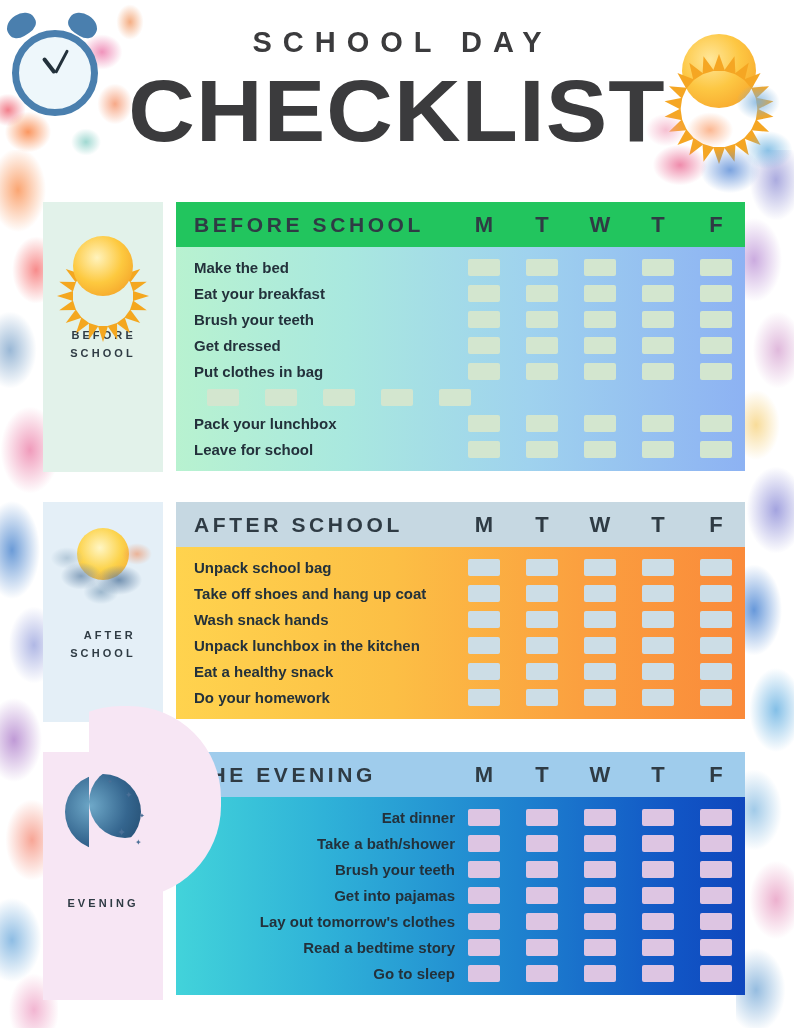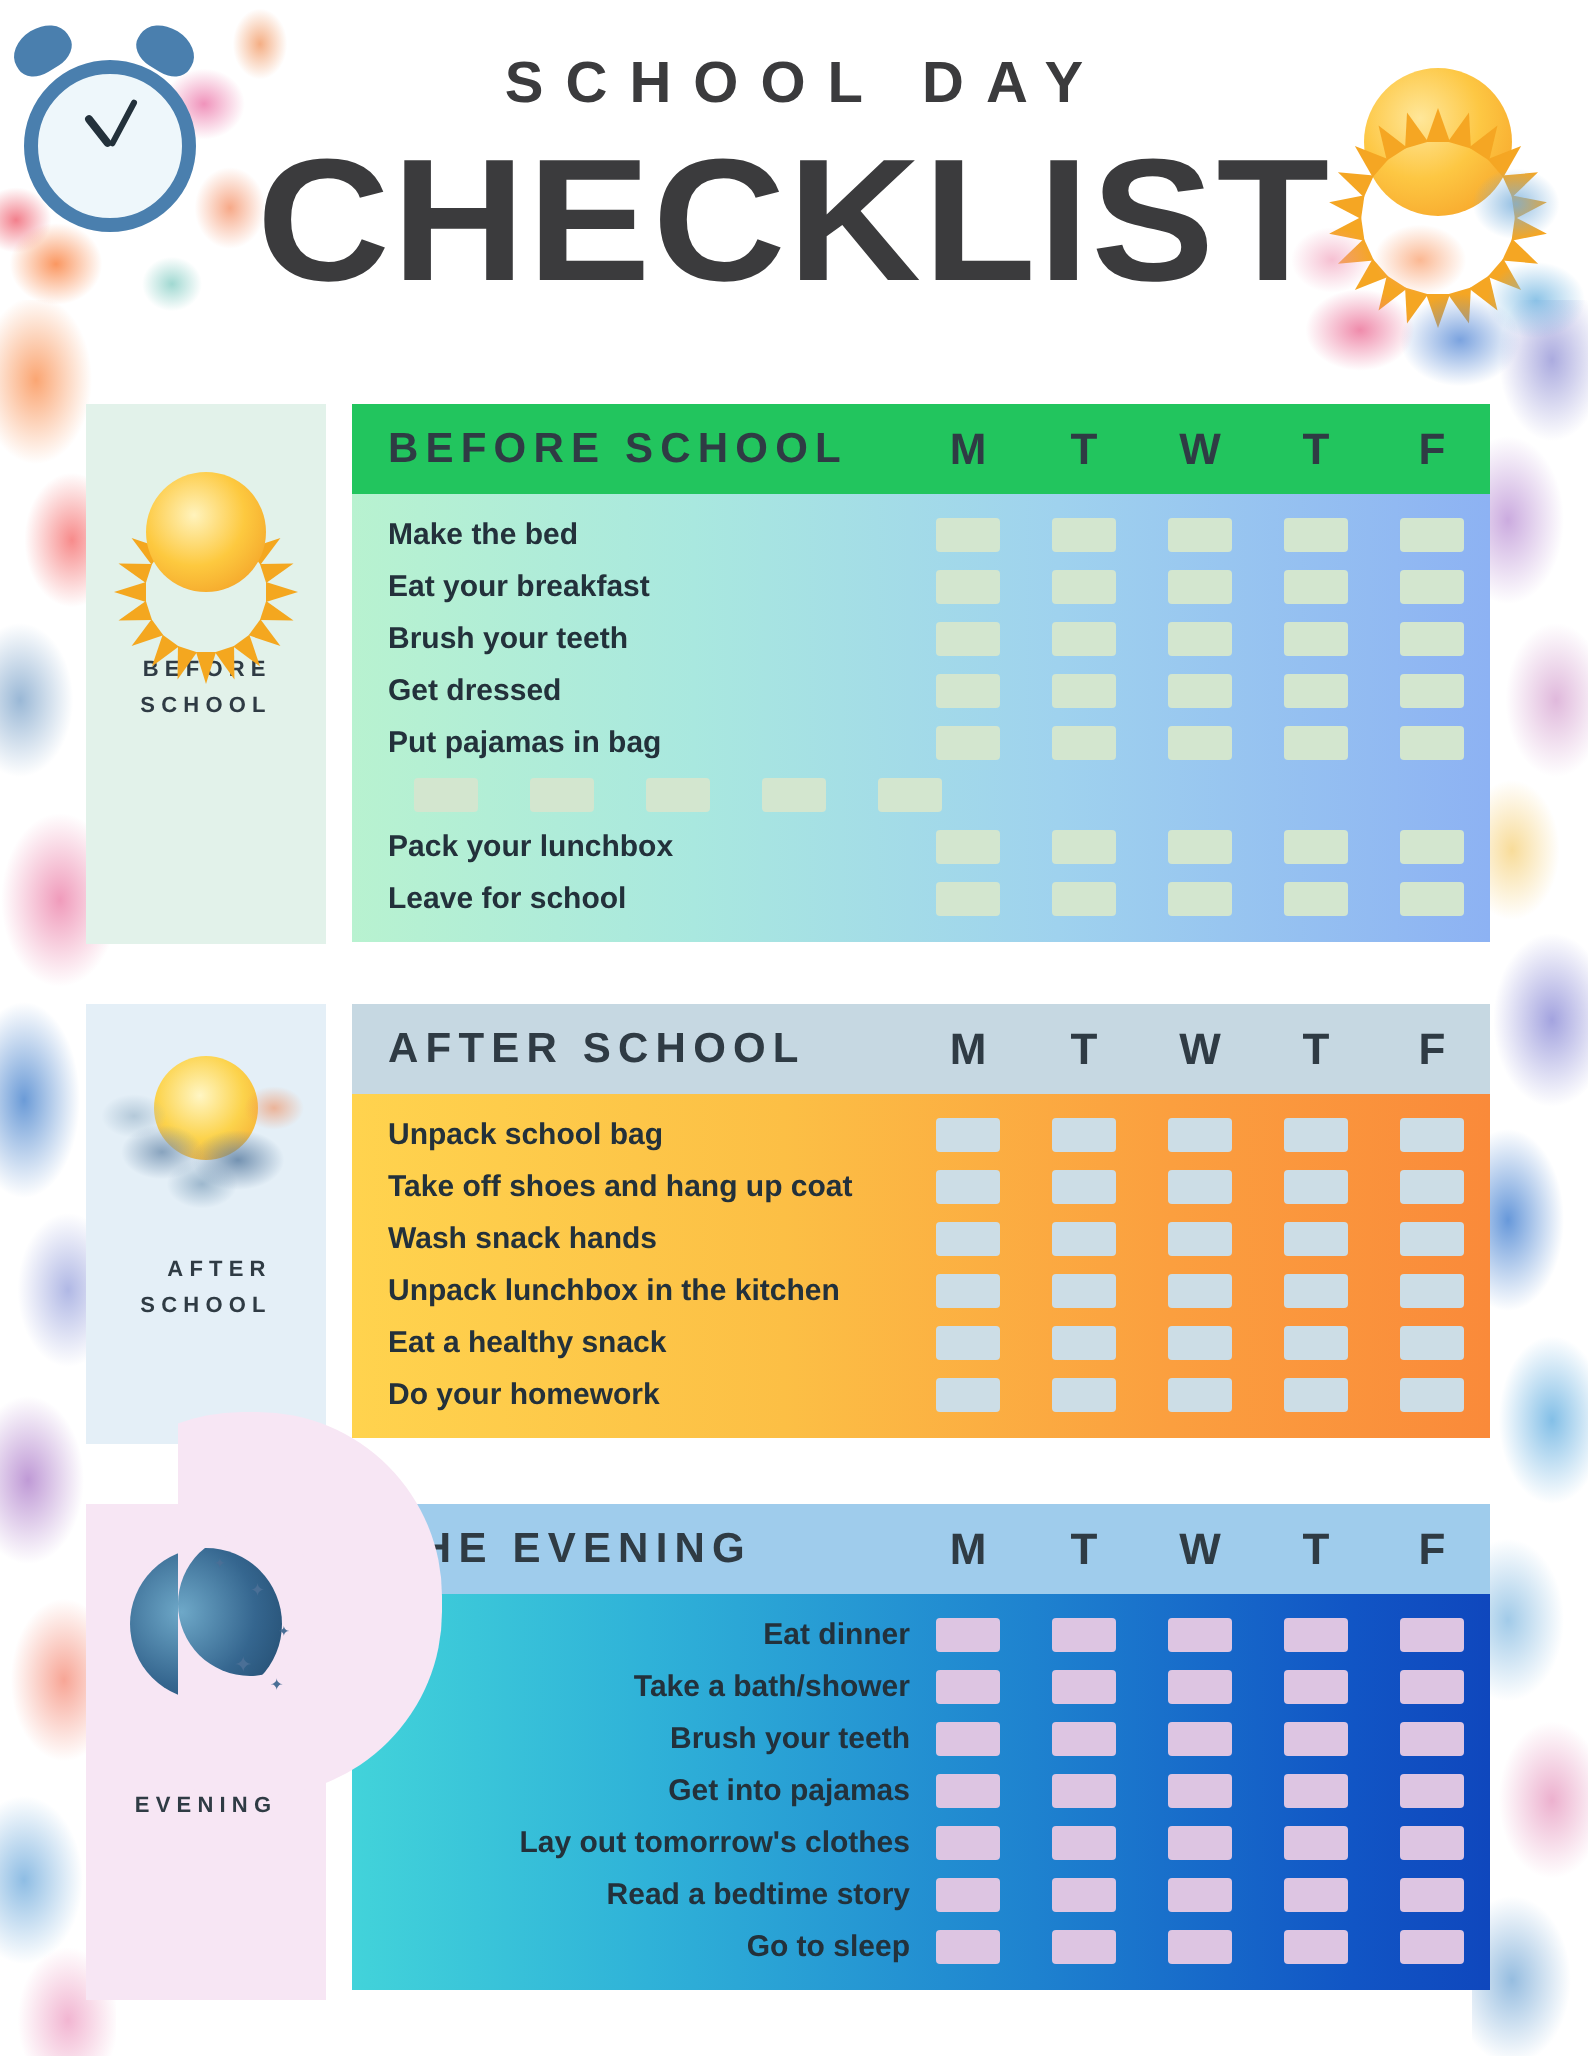--- a/index.html
+++ b/index.html
@@ -462,21 +462,21 @@
               <div class="chk"></div>
             </div>
             <div class="box-cell">
               <div class="chk"></div>
             </div>
             <div class="box-cell">
               <div class="chk"></div>
             </div>
           </div>
           <div class="task-row">
-            <div class="task-label">Put pajamas in bag</div>
+            <div class="task-label">Put clothes in bag</div>
             <div class="box-cell">
               <div class="chk"></div>
             </div>
             <div class="box-cell">
               <div class="chk"></div>
             </div>
             <div class="box-cell">
               <div class="chk"></div>
             </div>
             <div class="box-cell">

